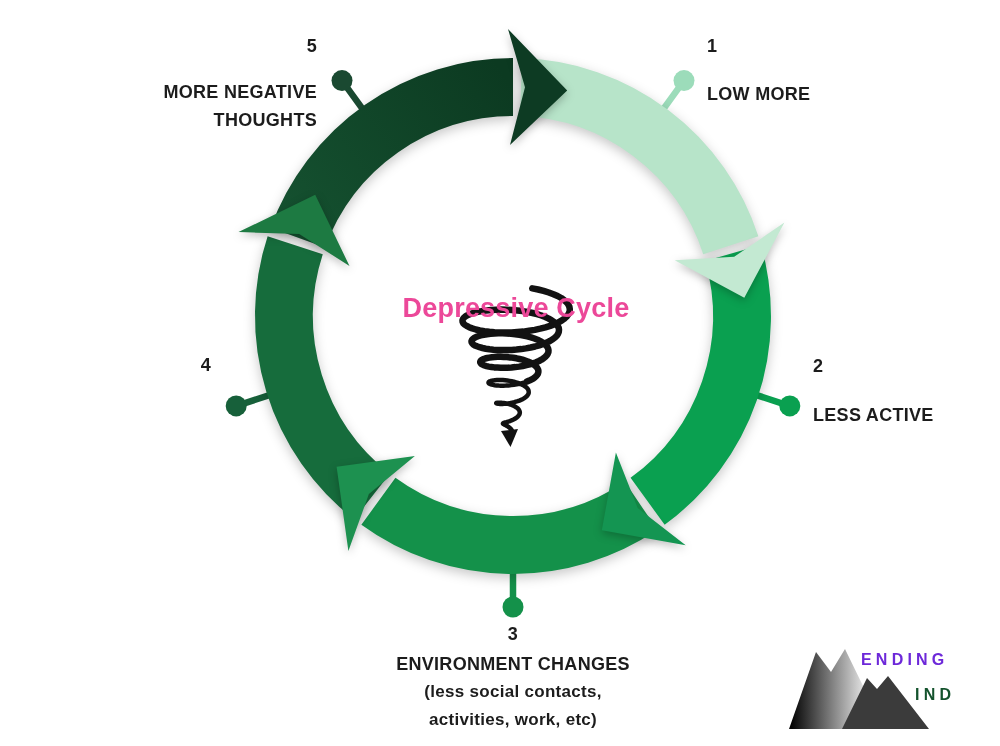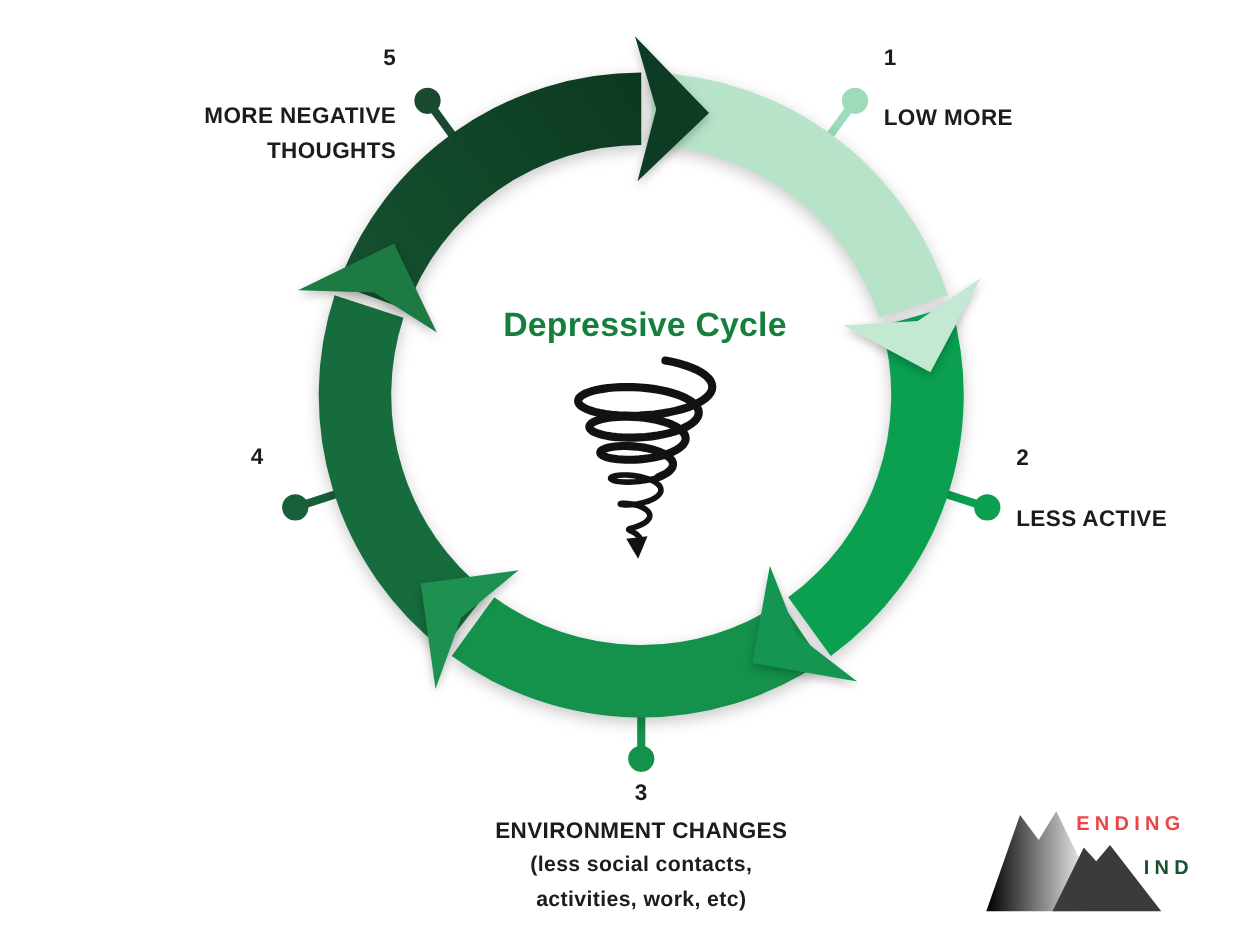--- a/index.html
+++ b/index.html
@@ -82,21 +82,21 @@
         <polygon points="238.5,232.1 315.2,194.8 349.5,266.0 299.2,233.9" fill="#1d7a42"></polygon>
         <polygon points="508.0,29.0 567.2,90.4 510.0,145.0 525.0,87.3" fill="#0d3b23"></polygon>
       </g>
       <g>
         <path d="M532.3 288.4 L538.1 289.5 L543.6 290.9 L548.8 292.5 L553.4 294.2 L557.6 296.0 L561.2 298.0 L564.2 300.1 L566.6 302.3 L568.4 304.6 L569.4 306.9 L569.8 309.3 L569.6 311.6 L568.6 313.9 L567.0 316.1 L564.8 318.3 L561.9 320.4 L558.5 322.4 L554.6 324.2 L550.2 325.9 L545.4 327.4 L540.2 328.7 L534.8 329.9 L529.1 330.8 L523.3 331.6 L517.4 332.1 L511.5 332.5 L505.7 332.6 L500.0 332.5 L494.5 332.3 L489.3 331.8 L484.4 331.2 L479.9 330.4 L475.8 329.5 L472.2 328.4 L469.1 327.2 L466.6 325.9 L464.6 324.6 L463.3 323.2 L462.6 321.8 L462.5 320.3 L463.0 318.9 L464.1 317.5 L465.8 316.2 L468.1 314.9 L470.9 313.8 L474.2 312.7 L477.9 311.8 L482.1 311.1 L486.6 310.4 L491.3 310.0 L496.4 309.7 L501.5 309.6 L506.8 309.7 L512.1 310.0 L517.4 310.5 L522.6 311.1 L527.7 312.0 L532.6 313.0 L537.1 314.2 L541.4 315.5 L545.3 317.0 L548.7 318.6 L551.7 320.3 L554.3 322.1 L556.3 323.9 L557.7 325.9 L558.7 327.8 L559.0 329.8 L558.8 331.8 L558.1 333.7 L556.8 335.7 L555.0 337.5 L552.7 339.3 L549.9 341.0 L546.7 342.6 L543.2 344.0 L539.3 345.3 L535.1 346.5 L530.6 347.5 L526.0 348.4 L521.3 349.1 L516.5 349.6 L511.7 349.9 L506.9 350.1 L502.3 350.1 L497.8 350.0 L493.5 349.7 L489.5 349.3 L485.8 348.7 L482.5 348.0 L479.5 347.2 L477.0 346.3 L474.9 345.4 L473.3 344.4 L472.2 343.3 L471.6 342.2 L471.5 341.1 L471.9 340.1 L472.8 339.0 L474.1 338.0 L475.9 337.1 L478.1 336.2 L480.7 335.4 L483.7 334.8 L487.0 334.2 L490.6 333.8 L494.4 333.5 L498.4 333.3 L502.6 333.3 L506.8 333.5 L511.0 333.8 L515.3 334.2 L519.4 334.8 L523.5 335.5 L527.3 336.4 L531.0 337.4 L534.4 338.5 L537.5 339.7 L540.3 341.1 L542.7 342.5 L544.7 344.0 L546.3 345.6 L547.5 347.2 L548.2 348.8 L548.5 350.4 L548.4 352.1 L547.8 353.7 L546.8 355.3 L545.4 356.8 L543.6 358.3 L541.5 359.7 L539.0 361.0 L536.2 362.3 L533.1 363.4 L529.8 364.4 L526.4 365.2 L522.8 366.0 L519.1 366.6 L515.3 367.1 L511.6 367.5 L507.8 367.7 L504.2 367.8 L500.7 367.8 L497.4 367.6 L494.3 367.4 L491.4 367.0 L488.8 366.6 L486.5 366.1 L484.5 365.5 L482.9 364.8 L481.7 364.1 L480.8 363.4 L480.3 362.6 L480.2 361.9 L480.5 361.1 L481.1 360.4 L482.1 359.7 L483.5 359.1 L485.2 358.5 L487.2 358.0 L489.4 357.6 L491.9 357.2 L494.7 357.0 L497.6 356.8 L500.6 356.8 L503.7 356.9 L506.9 357.1 L510.2 357.4 L513.4 357.8 L516.5 358.3 L519.6 359.0 L522.5 359.7 L525.2 360.6 L527.8 361.5 L530.1 362.5 L532.2 363.6 L534.0 364.8 L535.5 366.0 L536.7 367.2 L537.6 368.5 L538.2 369.8 L538.4 371.1 L538.3 372.4 L537.9 373.7 L537.1 375.0 L536.1 376.2 L534.8 377.4 L533.2 378.6 L531.3 379.6 L529.3 380.6 L527.0 381.6" fill="none" stroke="#121212" stroke-width="6.5" stroke-linecap="round" stroke-linejoin="round"></path>
         <path d="M527.0 381.6 L524.6 382.4 L522.0 383.1 L519.4 383.8 L516.7 384.3 L513.9 384.8 L511.2 385.1 L508.5 385.4 L505.8 385.6 L503.3 385.7 L500.9 385.7 L498.6 385.6 L496.5 385.4 L494.6 385.2 L493.0 384.9 L491.6 384.6 L490.4 384.2 L489.5 383.8 L488.9 383.4 L488.5 383.0 L488.5 382.5 L488.7 382.1 L489.1 381.7 L489.8 381.3 L490.8 381.0 L492.0 380.7 L493.4 380.4 L495.0 380.2 L496.8 380.1 L498.7 380.0 L500.7 380.0 L502.9 380.1 L505.0 380.3 L507.3 380.5 L509.5 380.9 L511.7 381.3 L513.9 381.7 L516.0 382.3 L518.0 382.9 L519.9 383.6 L521.6 384.4 L523.2 385.2 L524.6 386.1 L525.9 387.0 L526.9 387.9 L527.7 388.9 L528.3 389.9 L528.6 390.9 L528.7 391.9 L528.7 392.9 L528.4 393.9 L527.8 394.9 L527.1 395.8 L526.2 396.7 L525.1 397.6 L523.9 398.4 L522.5 399.2 L521.0 399.9 L519.4 400.6 L517.7 401.2 L515.9 401.7 L514.2 402.2 L512.4 402.6 L510.6 403.0 L508.8 403.3 L507.1 403.5 L505.5 403.7 L503.9 403.8 L502.5 403.9 L501.1 403.9 L500.0 403.9 L498.9 403.8 L498.0 403.7 L497.3 403.6 L496.8 403.5 L496.4 403.4 L496.2 403.2 L496.2 403.1 L496.3 403.0 L496.6 402.9 L497.1 402.8 L497.7 402.7 L498.5 402.7 L499.3 402.7 L500.3 402.7 L501.4 402.8 L502.6 402.9 L503.8 403.0 L505.1 403.2 L506.4 403.5 L507.7 403.8 L509.1 404.1 L510.4 404.5 L511.6 405.0 L512.8 405.5 L514.0 406.0 L515.1 406.6 L516.1 407.2 L516.9 407.8 L517.7 408.4 L518.4 409.1 L518.9 409.8 L519.3 410.5 L519.6 411.3 L519.8 412.0 L519.8 412.7 L519.7 413.4 L519.5 414.1 L519.2 414.8 L518.7 415.5 L518.2 416.1 L517.6 416.8 L516.9 417.4 L516.1 418.0 L515.3 418.5 L514.4 419.0 L513.5 419.5 L512.6 419.9 L511.6 420.3 L510.7 420.7 L509.8 421.1 L508.9 421.4 L508.0 421.7 L507.2 421.9 L506.4 422.2 L505.7 422.4 L505.1 422.5 L504.5 422.7 L504.0 422.9 L503.6 423.0 L503.3 423.1 L503.1 423.3 L503.0 423.4 L502.9 423.5 L502.9 423.6 L503.0 423.8 L503.2 423.9 L503.4 424.1 L503.8 424.3 L504.1 424.5 L504.5 424.7 L505.0 424.9 L505.5 425.1 L506.0 425.4 L506.5 425.7 L507.1 426.0 L507.6 426.3 L508.2 426.7 L508.7 427.0 L509.2 427.4 L509.7 427.8 L510.2 428.3 L510.6 428.7 L511.0 429.1 L511.4 429.6 L511.7 430.1 L511.9 430.6 L512.2 431.0 L509.5 437" fill="none" stroke="#121212" stroke-width="4.5" stroke-linecap="round" stroke-linejoin="round"></path>
         <polygon points="501,431 518,429 510.5,447" fill="#121212"></polygon>
       </g>
     </svg>
 
-  <div class="page-title" style="color: #15803d;">Depressive Cycle</div>
+  <div class="page-title" style="color: #ec4899; margin-top: 48px;">Depressive Cycle</div>
 
   <div class="cyc-label pos1">
     <div class="num">1</div>
     <div class="line">LOW MORE</div>
   </div>
 
   <div class="cyc-label pos2">
     <div class="num">2</div>
     <div class="line">LESS ACTIVE</div>
   </div>
@@ -111,16 +111,16 @@
   <div class="cyc-label pos4">
     <div class="num">4</div>
   </div>
 
   <div class="cyc-label pos5">
     <div class="num">5</div>
     <div class="line">MORE NEGATIVE</div>
     <div class="line">THOUGHTS</div>
   </div>
 
-  <div class="logo-text logo-l1" style="color: #ef4444;">ENDING</div>
+  <div class="logo-text logo-l1" style="color: #6d28d9;">ENDING</div>
   <div class="logo-text logo-l2" style="color: #14532d;">IND</div>
 
 </div>
 
 </body></html>

